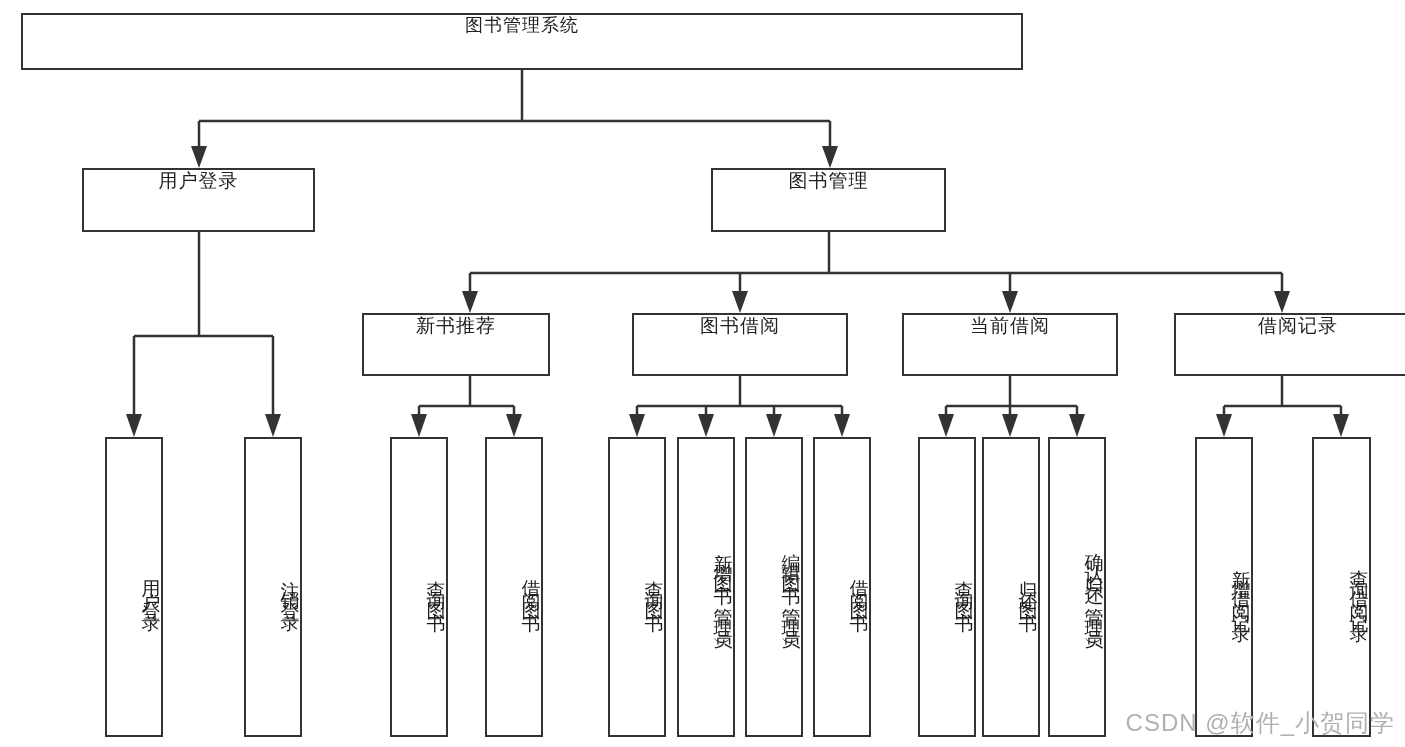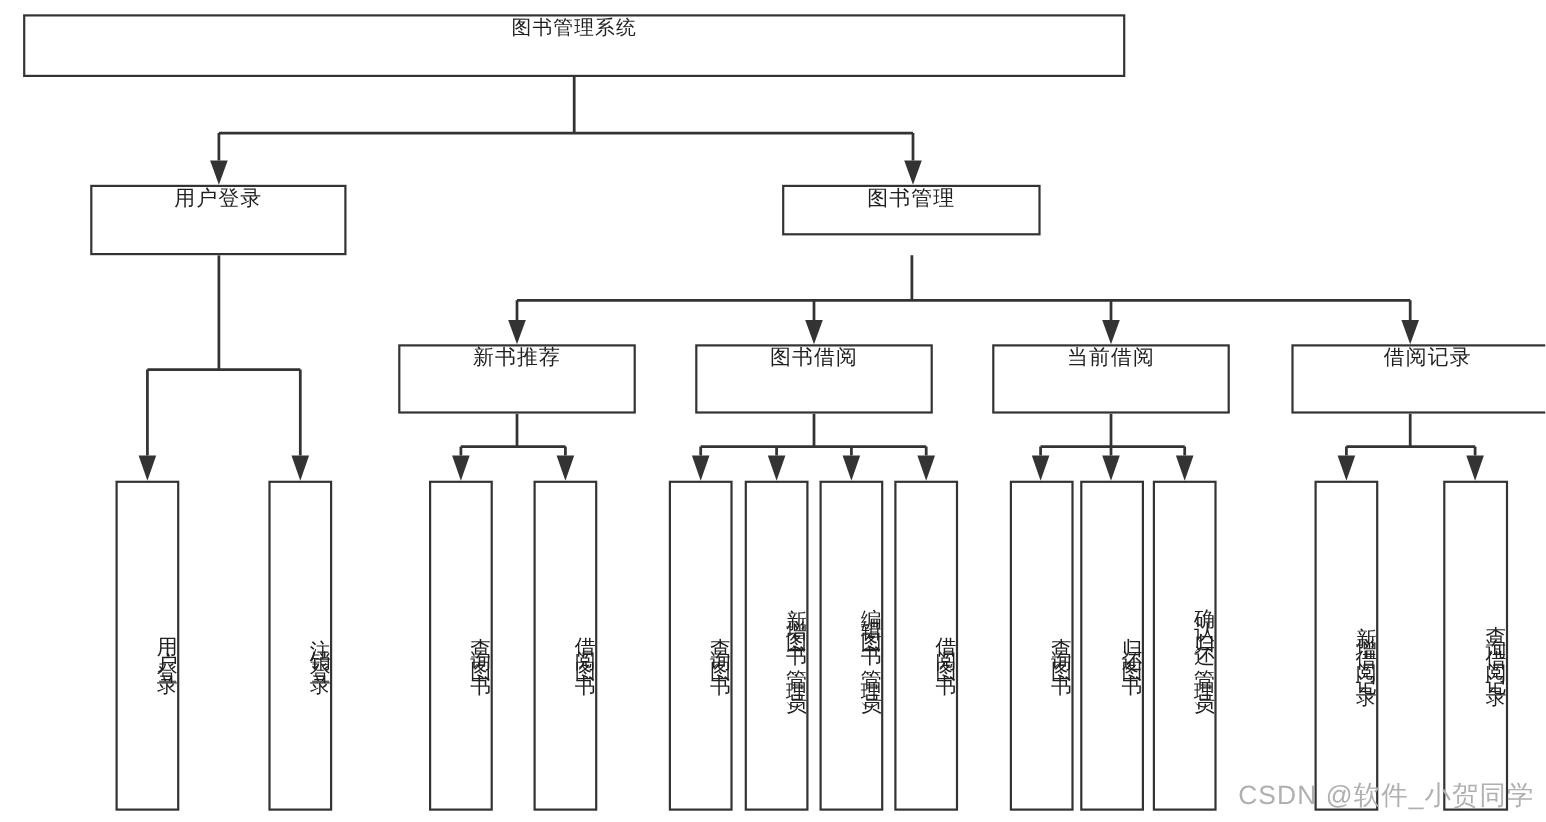--- a/index.html
+++ b/index.html
@@ -108,25 +108,25 @@
     </g>
   </svg>
 
   <div class="box root-box" style="left:21px; top:13px; width:1002px; height:57px;">
     <span>图书管理系统</span>
   </div>
 
   <div class="box" style="left:82px; top:168px; width:233px; height:64px;">
     <span>用户登录</span>
   </div>
-  <div class="box" style="left:711px; top:168px; width:235px; height:46px;">
+  <div class="box" style="left:711px; top:168px; width:235px; height:64px;">
     <span>图书管理</span>
   </div>
 
-  <div class="box" style="left:362px; top:313px; width:216px; height:63px;">
+  <div class="box" style="left:362px; top:313px; width:188px; height:63px;">
     <span>新书推荐</span>
   </div>
   <div class="box" style="left:902px; top:313px; width:216px; height:63px;">
     <span>当前借阅</span>
   </div>
   <div class="box" style="left:632px; top:313px; width:216px; height:63px;">
     <span>图书借阅</span>
   </div>
   <div class="box" style="left:1174px; top:313px; width:248px; height:63px;">
     <span>借阅记录</span>

